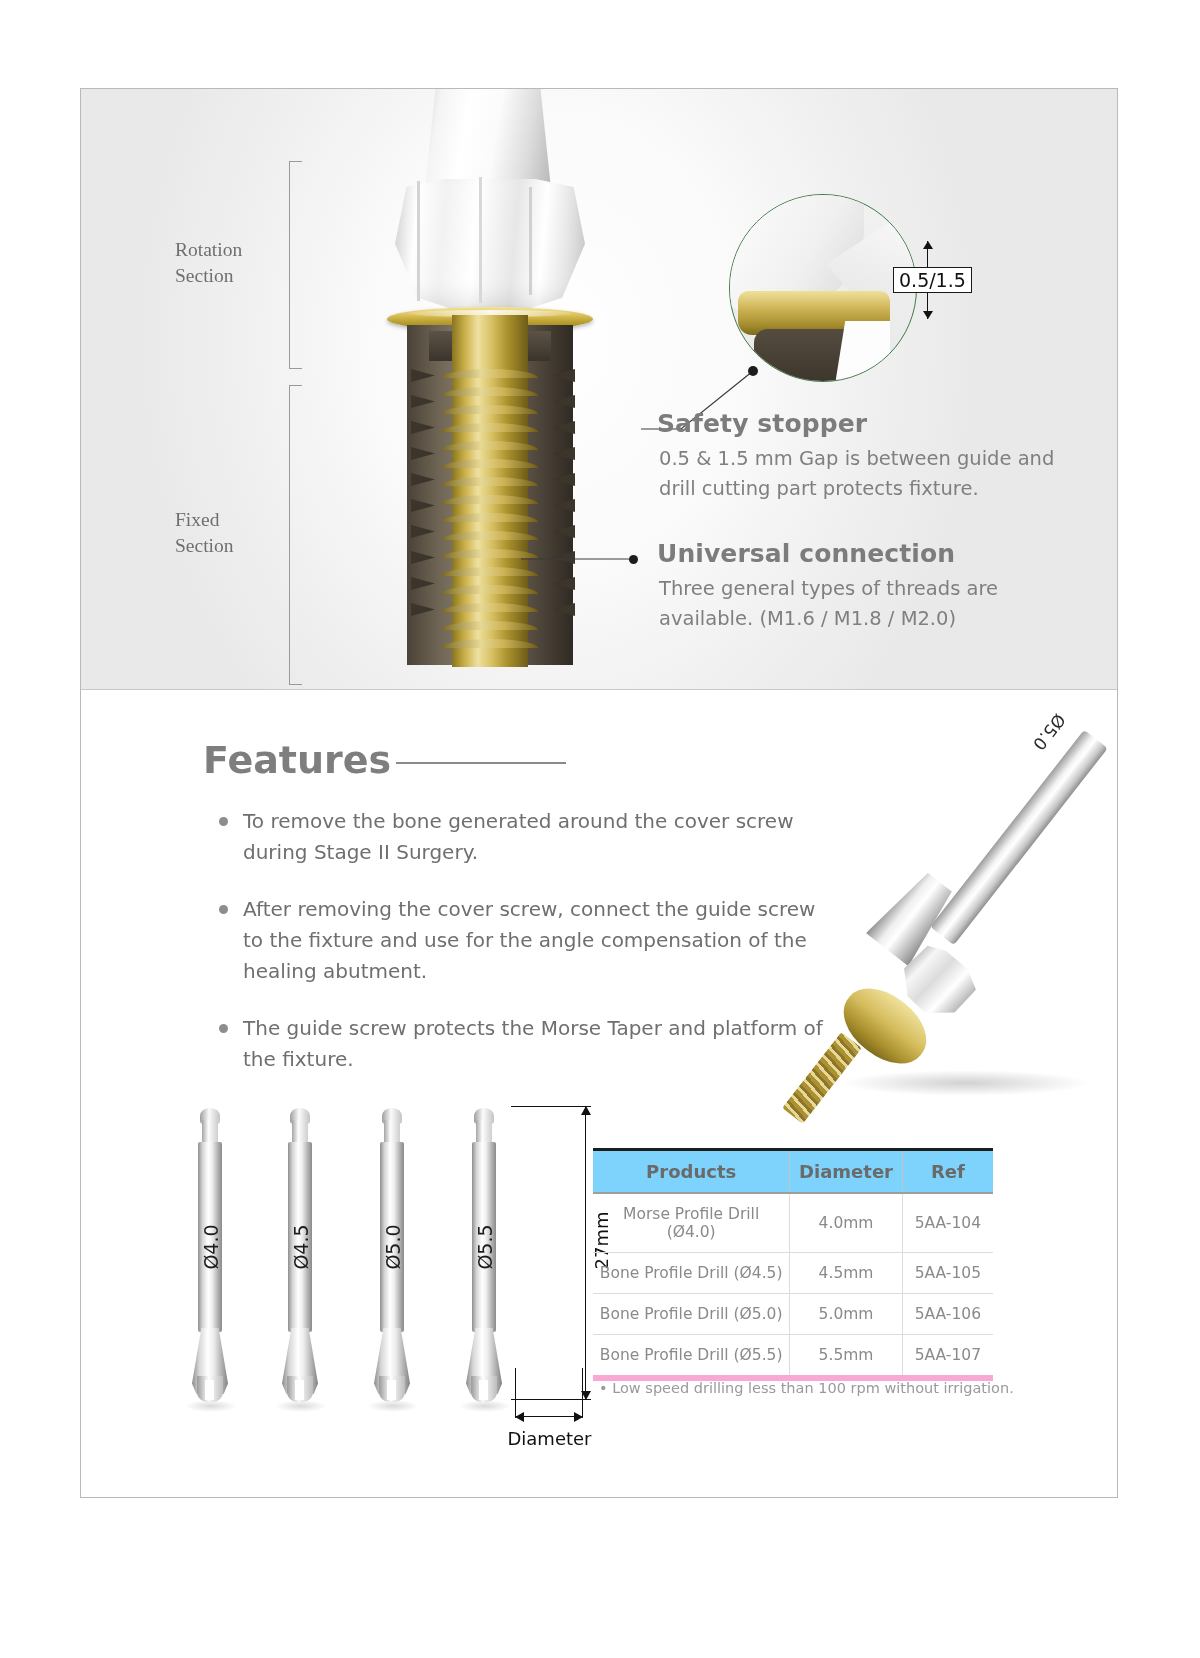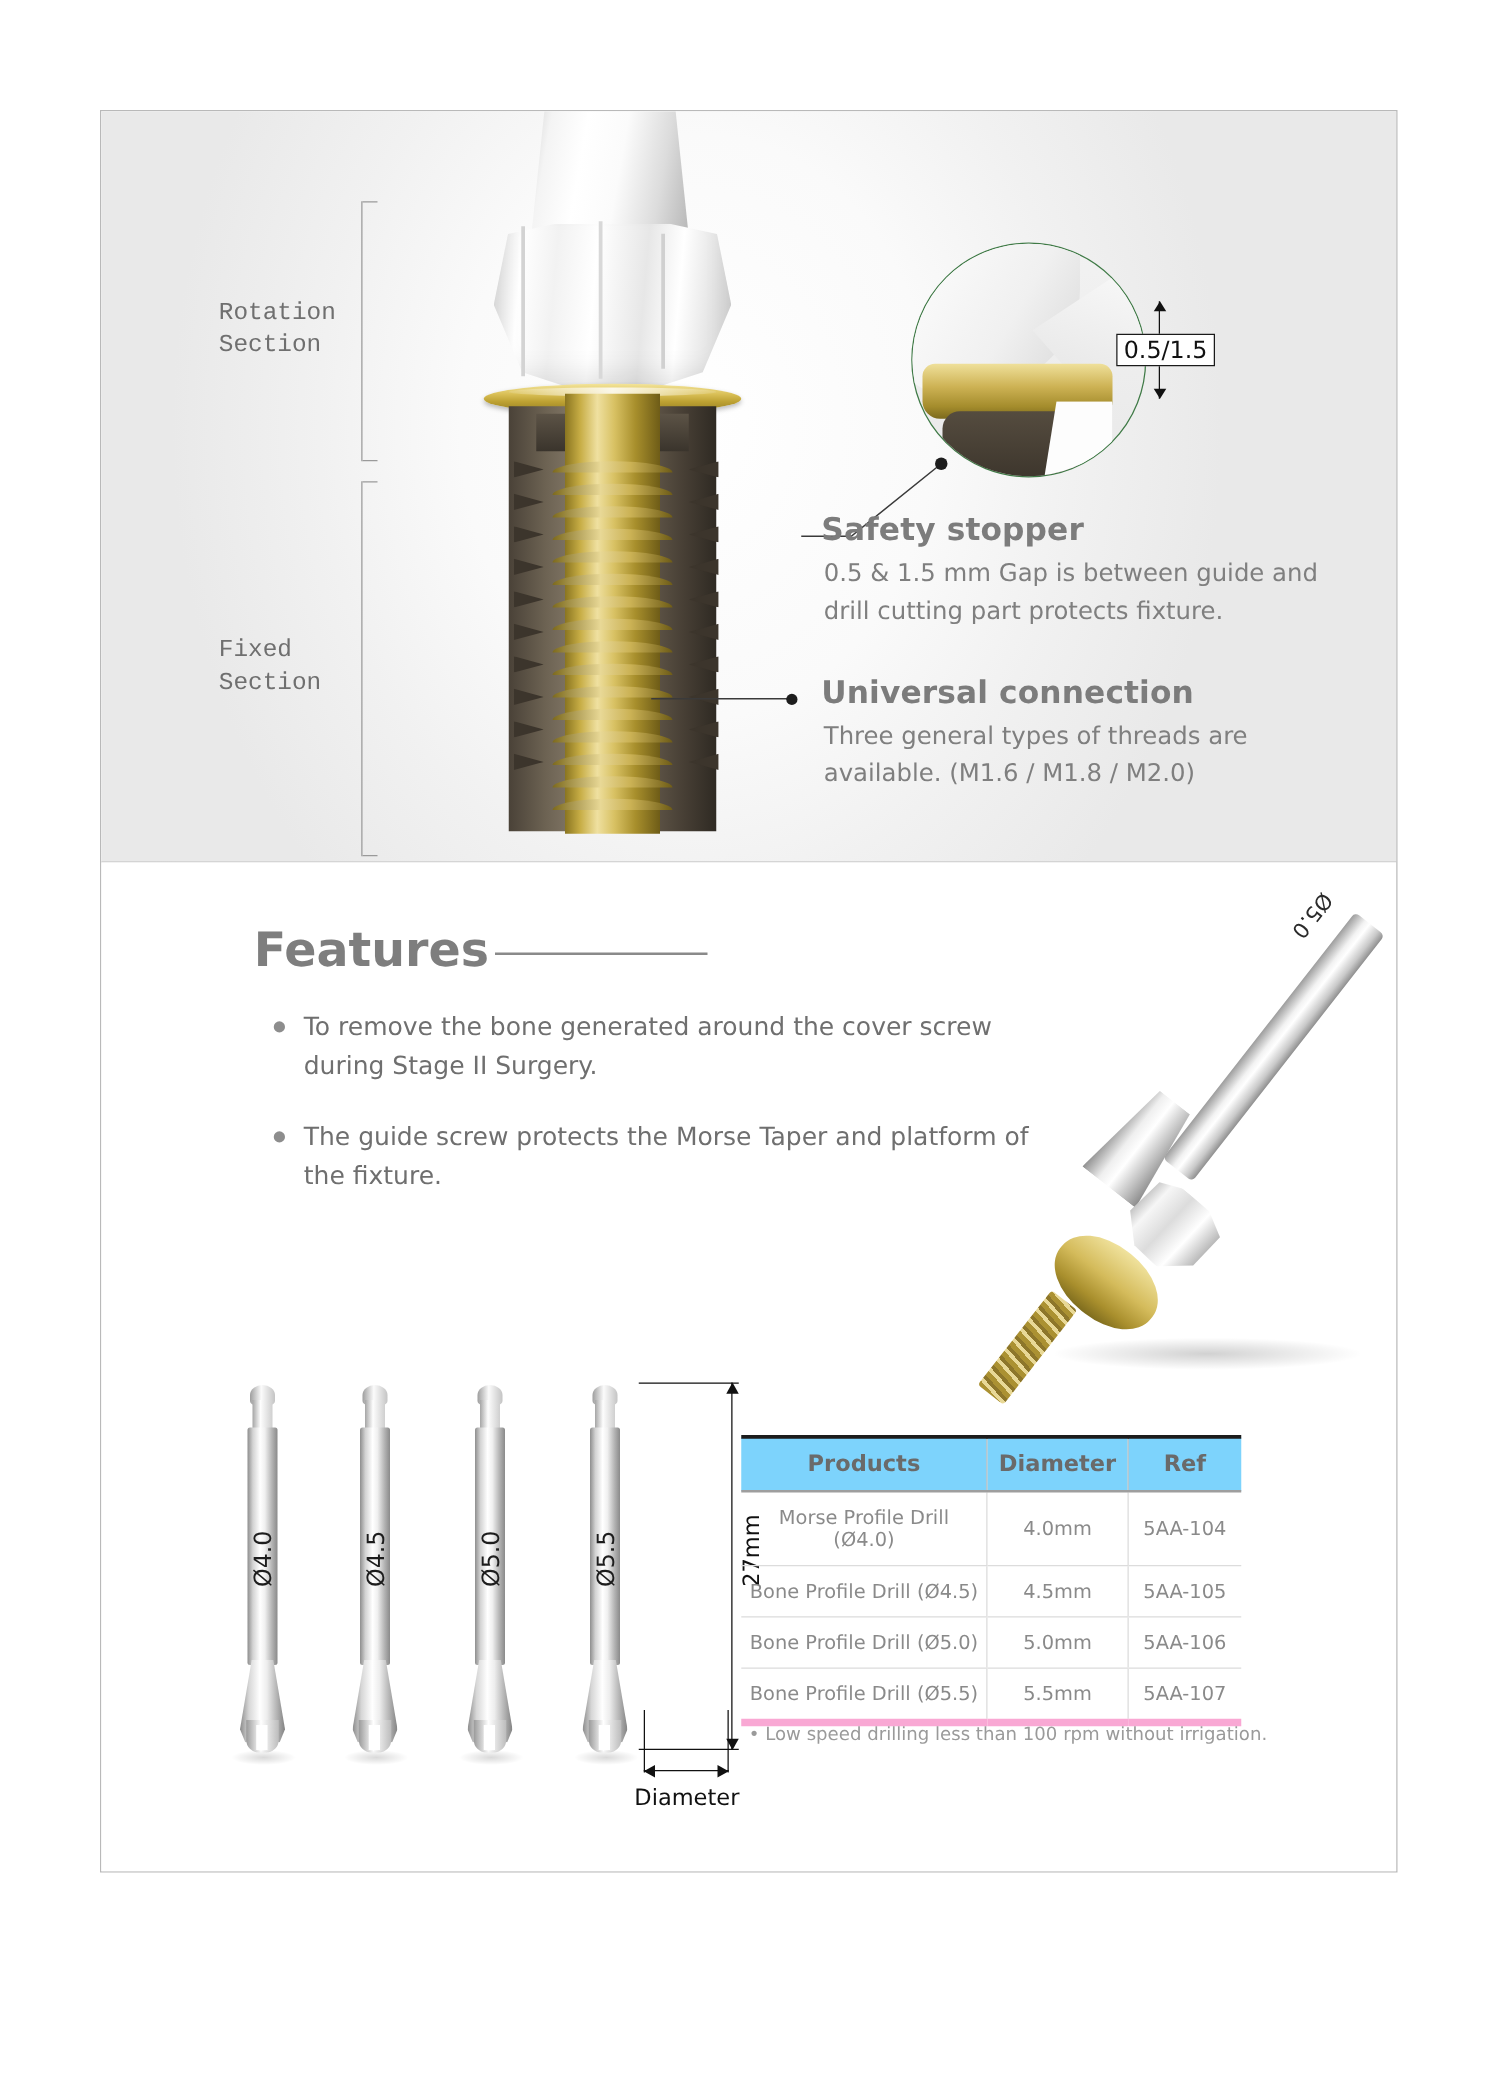--- a/index.html
+++ b/index.html
@@ -15,21 +15,21 @@
         linear-gradient(110deg,#f0f0f0 0%,#f7f7f7 30%,#ededed 60%,#e6e6e6 100%);
   }
   .panel-divider{position:absolute;left:0;top:600px;width:100%;height:1px;background:#c9c9c9;}
 
   
   .bracket{position:absolute;border-left:1px solid #9a9a9a;}
   .bracket:before,.bracket:after{content:"";position:absolute;left:0;width:12px;height:1px;background:#9a9a9a;}
   .bracket:before{top:0}.bracket:after{bottom:0}
 
   .sec-label{position:absolute;color:#6f6f6f;font-size:19.5px;line-height:26px;
-             font-family:Liberation Mono, monospace;white-space:pre-line;}
+             font-family:Liberation Serif, serif;white-space:pre-line;}
 
   
   .implant{position:absolute;left:248px;top:-20px;width:330px;height:620px;}
   .abut-top{position:absolute;left:96px;top:0;width:126px;height:120px;
     background:linear-gradient(100deg,#cfcfcf 0%,#f4f4f4 14%,#ffffff 34%,#fbfbfb 56%,#dcdcdc 80%,#b7b7b7 100%);
     border-radius:6px 6px 0 0;
     clip-path:polygon(10% 0,90% 0,100% 100%,0% 100%);}
   .hexnut{position:absolute;left:66px;top:110px;width:190px;height:135px;
     background:linear-gradient(95deg,#d9d9d9 0%,#ffffff 12%,#f2f2f2 26%,#ffffff 42%,#e7e7e7 62%,#ffffff 76%,#cfcfcf 100%);
     clip-path:polygon(6% 6%,26% 0,74% 0,94% 6%,100% 48%,88% 88%,62% 100%,38% 100%,12% 88%,0 48%);
@@ -284,20 +284,24 @@
     <div class="feat-title">Features</div>
     <div class="feat-rule"></div>
 
     <div class="bullets">
       <div class="bullet">
         <span class="bdot"></span>
         <p>To remove the bone generated around the cover screw during Stage II Surgery.</p>
       </div>
       <div class="bullet">
         <span class="bdot"></span>
+        <p>After removing the cover screw, connect the guide screw to the fixture and use for the angle compensation of the healing abutment.</p>
+      </div>
+      <div class="bullet">
+        <span class="bdot"></span>
         <p>The guide screw protects the Morse Taper and platform of the fixture.</p>
       </div>
     </div>
 
     <div class="screwphoto">
       <div class="gs-shaft"></div>
       <div class="gs-label">Ø5.0</div>
       <div class="gs-cone"></div>
       <div class="gs-hex"></div>
       <div class="gs-gold-head"></div>

